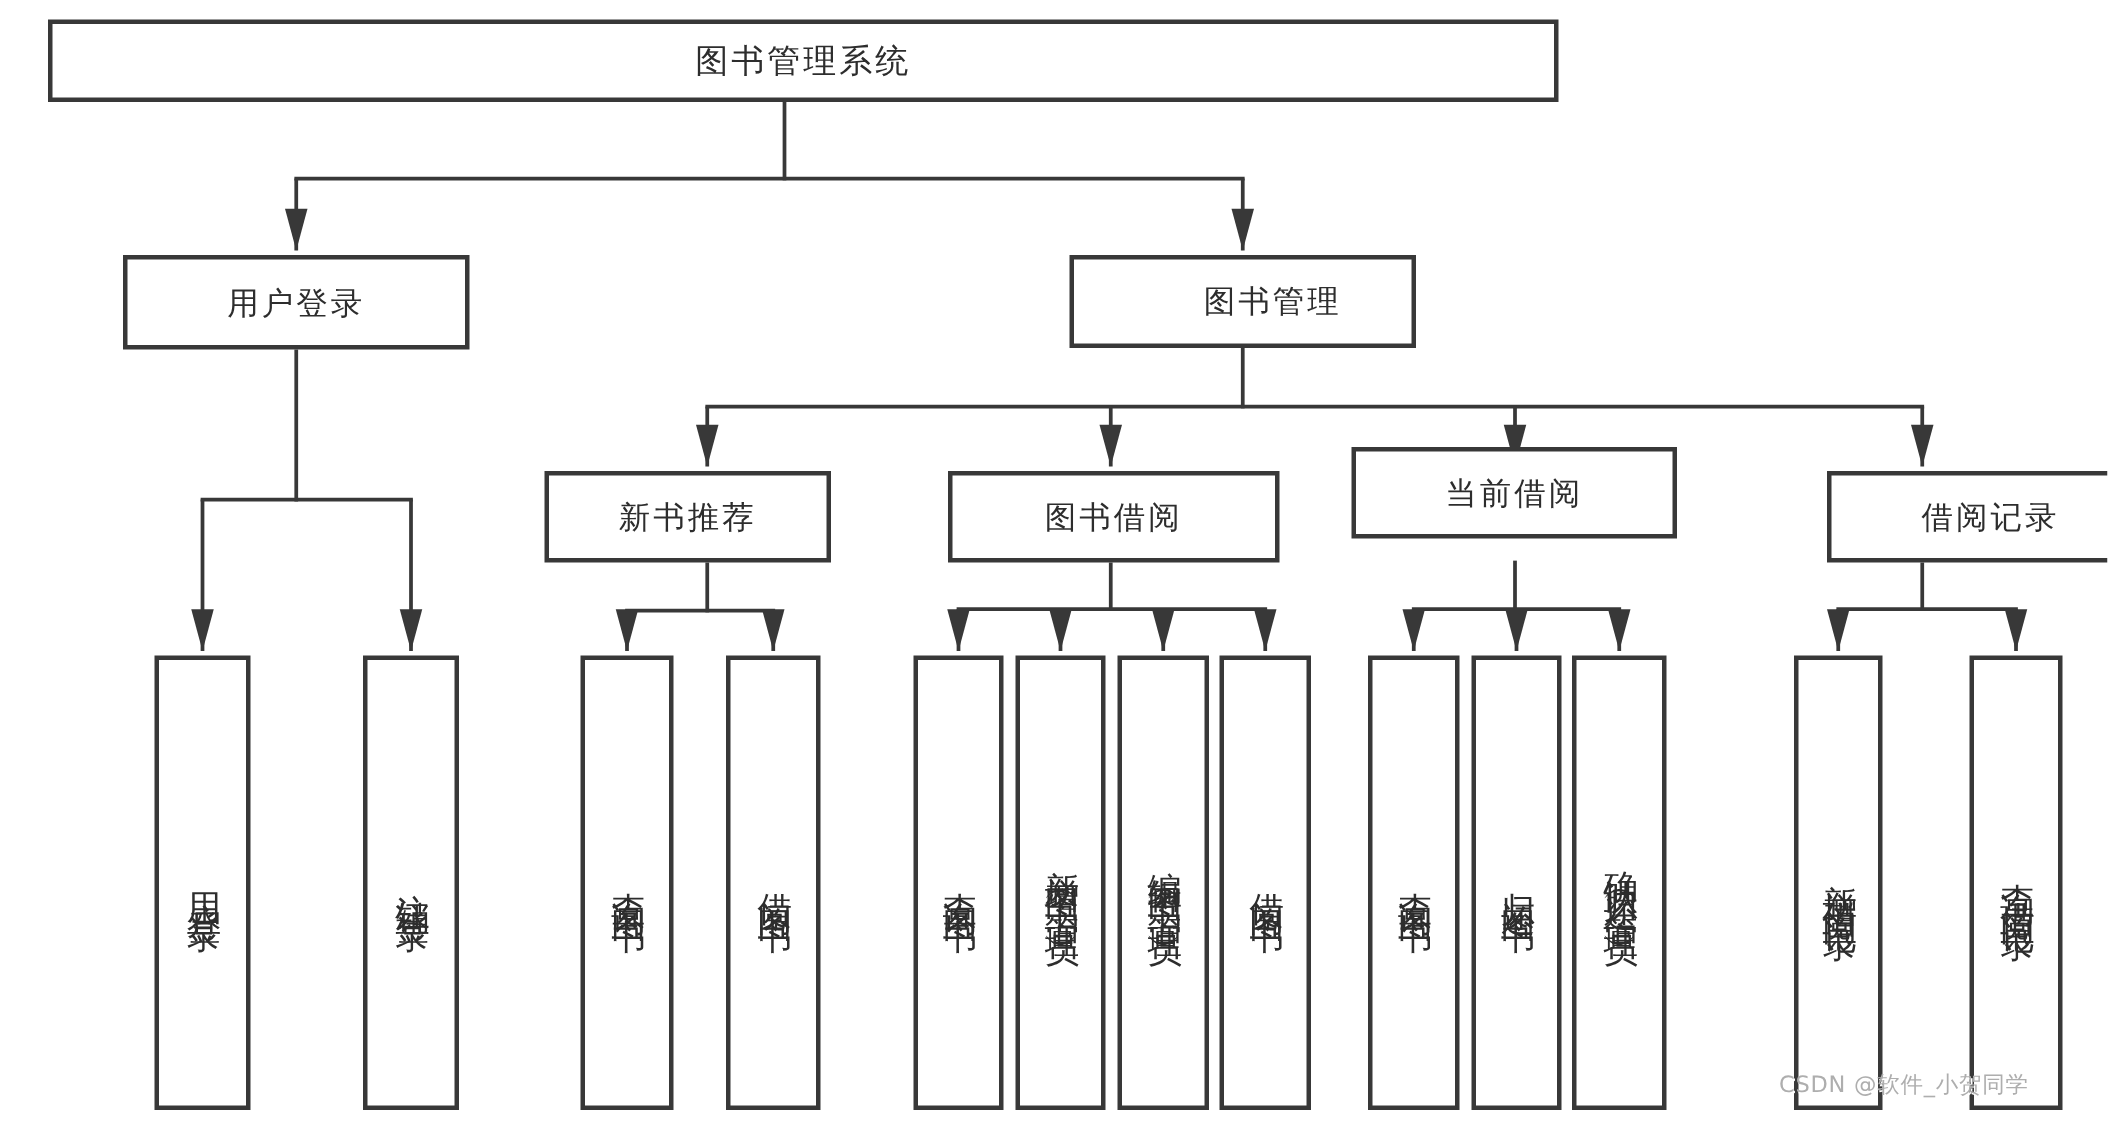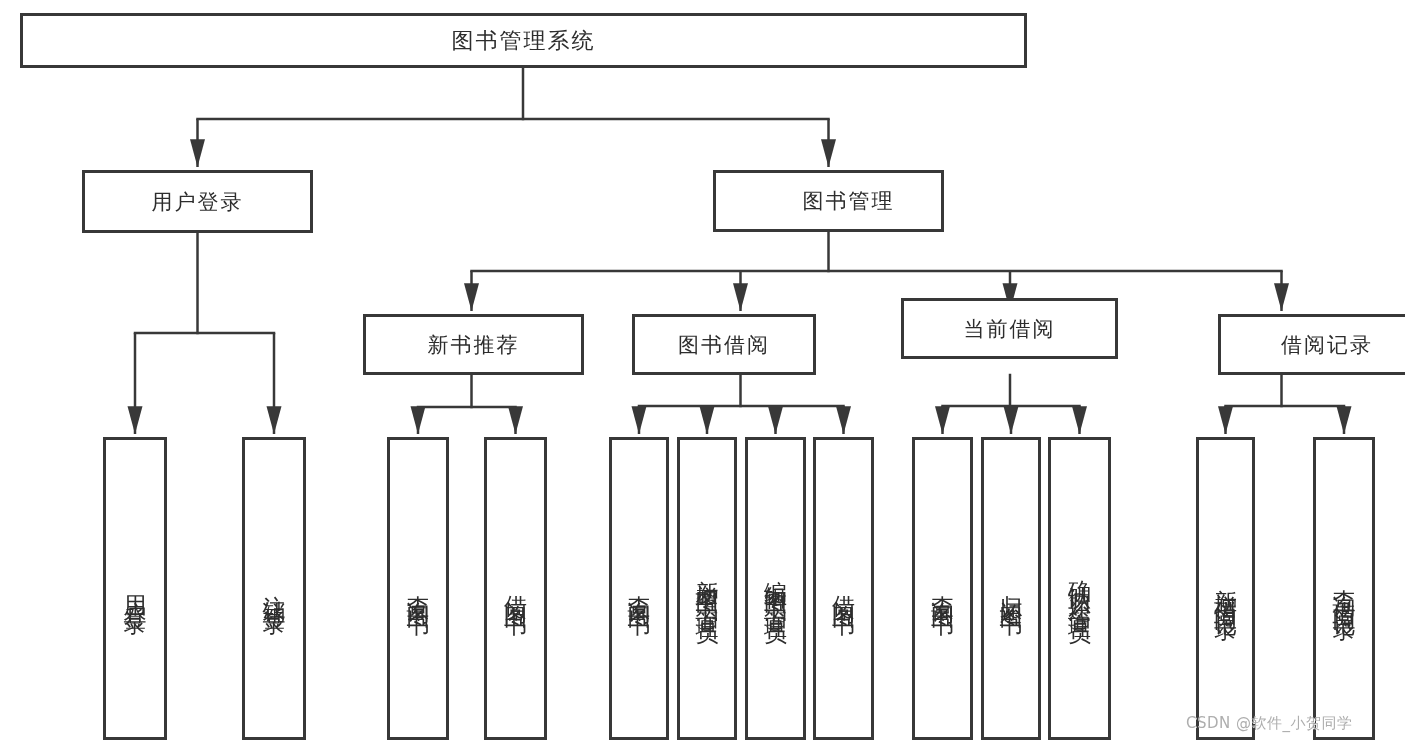--- a/index.html
+++ b/index.html
@@ -125,27 +125,27 @@
     </g>
 
     <g>
       <path class="trunk" d="M1281.5 375 V406"></path>
       <path class="trunk" d="M1225.5 406 H1344"></path>
       <path class="arrow" d="M1225.5 406 V434" marker-end="url(#arrowhead)"></path>
       <path class="arrow" d="M1344 406 V434" marker-end="url(#arrowhead)"></path>
     </g>
   </svg>
 
-  <div class="node h-node root-node" style="left:20px; top:13px; width:1007px; height:55px;">图书管理系统</div>
+  <div class="node h-node root-node" style="left:32px; top:13px; width:1007px; height:55px;">图书管理系统</div>
 
   <div class="node h-node" style="left:82px; top:170px; width:231px; height:63px;">用户登录</div>
   <div class="node h-node" style="left:713px; top:170px; width:231px; height:62px;padding-left:40px;">图书管理</div>
 
-  <div class="node h-node" style="left:363px; top:314px; width:221px; height:61px;">新书推荐</div>
-  <div class="node h-node" style="left:632px; top:314px; width:184px; height:61px;">图书借阅</div>
+  <div class="node h-node" style="left:363px; top:314px; width:191px; height:61px;">新书推荐</div>
+  <div class="node h-node" style="left:632px; top:314px; width:221px; height:61px;">图书借阅</div>
   <div class="node h-node" style="left:901px; top:298px; width:217px; height:61px;">当前借阅</div>
   <div class="node h-node" style="left:1172px; top:314px; width:218px; height:61px;margin-left:46px;">借阅记录</div>
 
   <div class="node v-node" style="left:103px; top:437px; width:64px; height:303px;">用户登录</div>
   <div class="node v-node" style="left:242px; top:437px; width:64px; height:303px;">注销登录</div>
 
   <div class="node v-node" style="left:387px; top:437px; width:62px; height:303px;">查询图书</div>
   <div class="node v-node" style="left:484px; top:437px; width:63px; height:303px;">借阅图书</div>
 
   <div class="node v-node" style="left:609px; top:437px; width:60px; height:303px;">查询图书</div>

